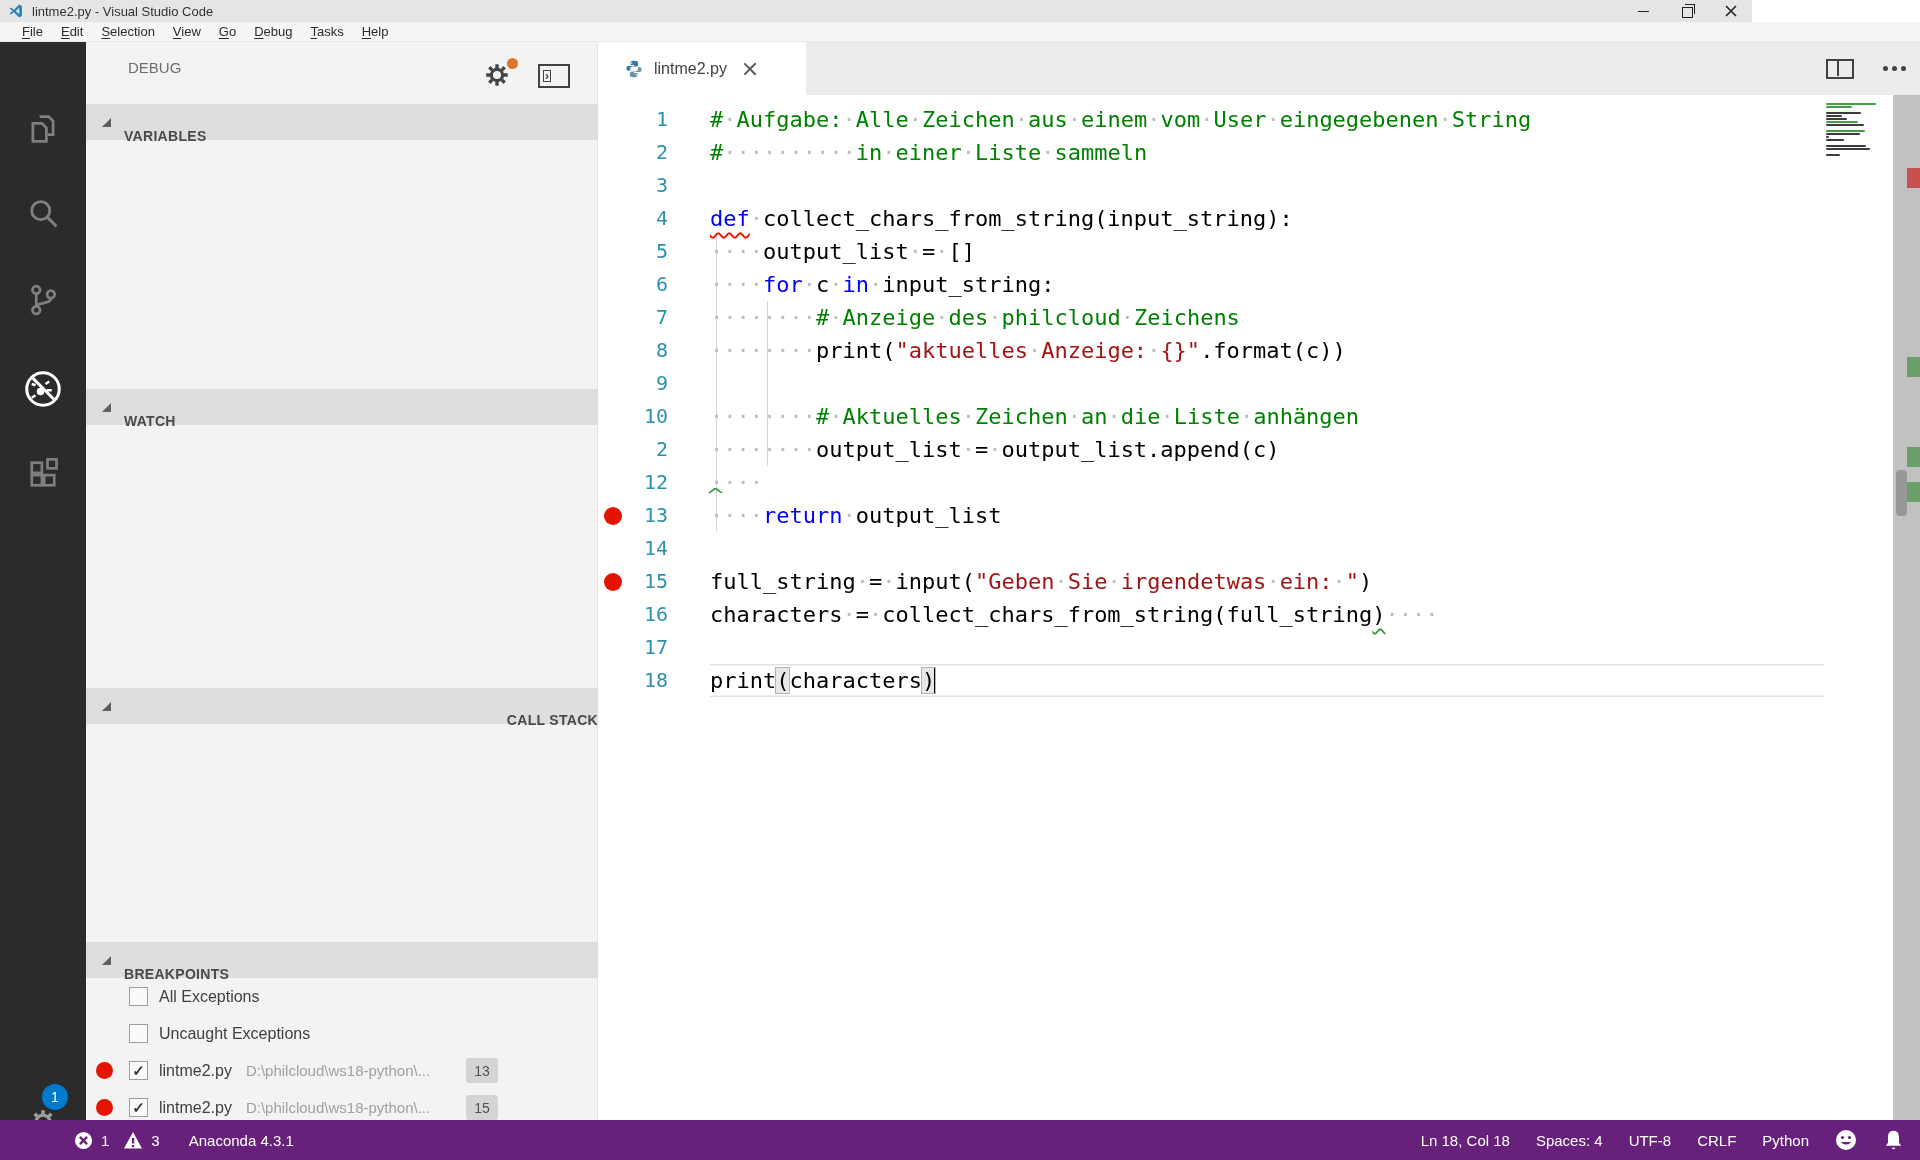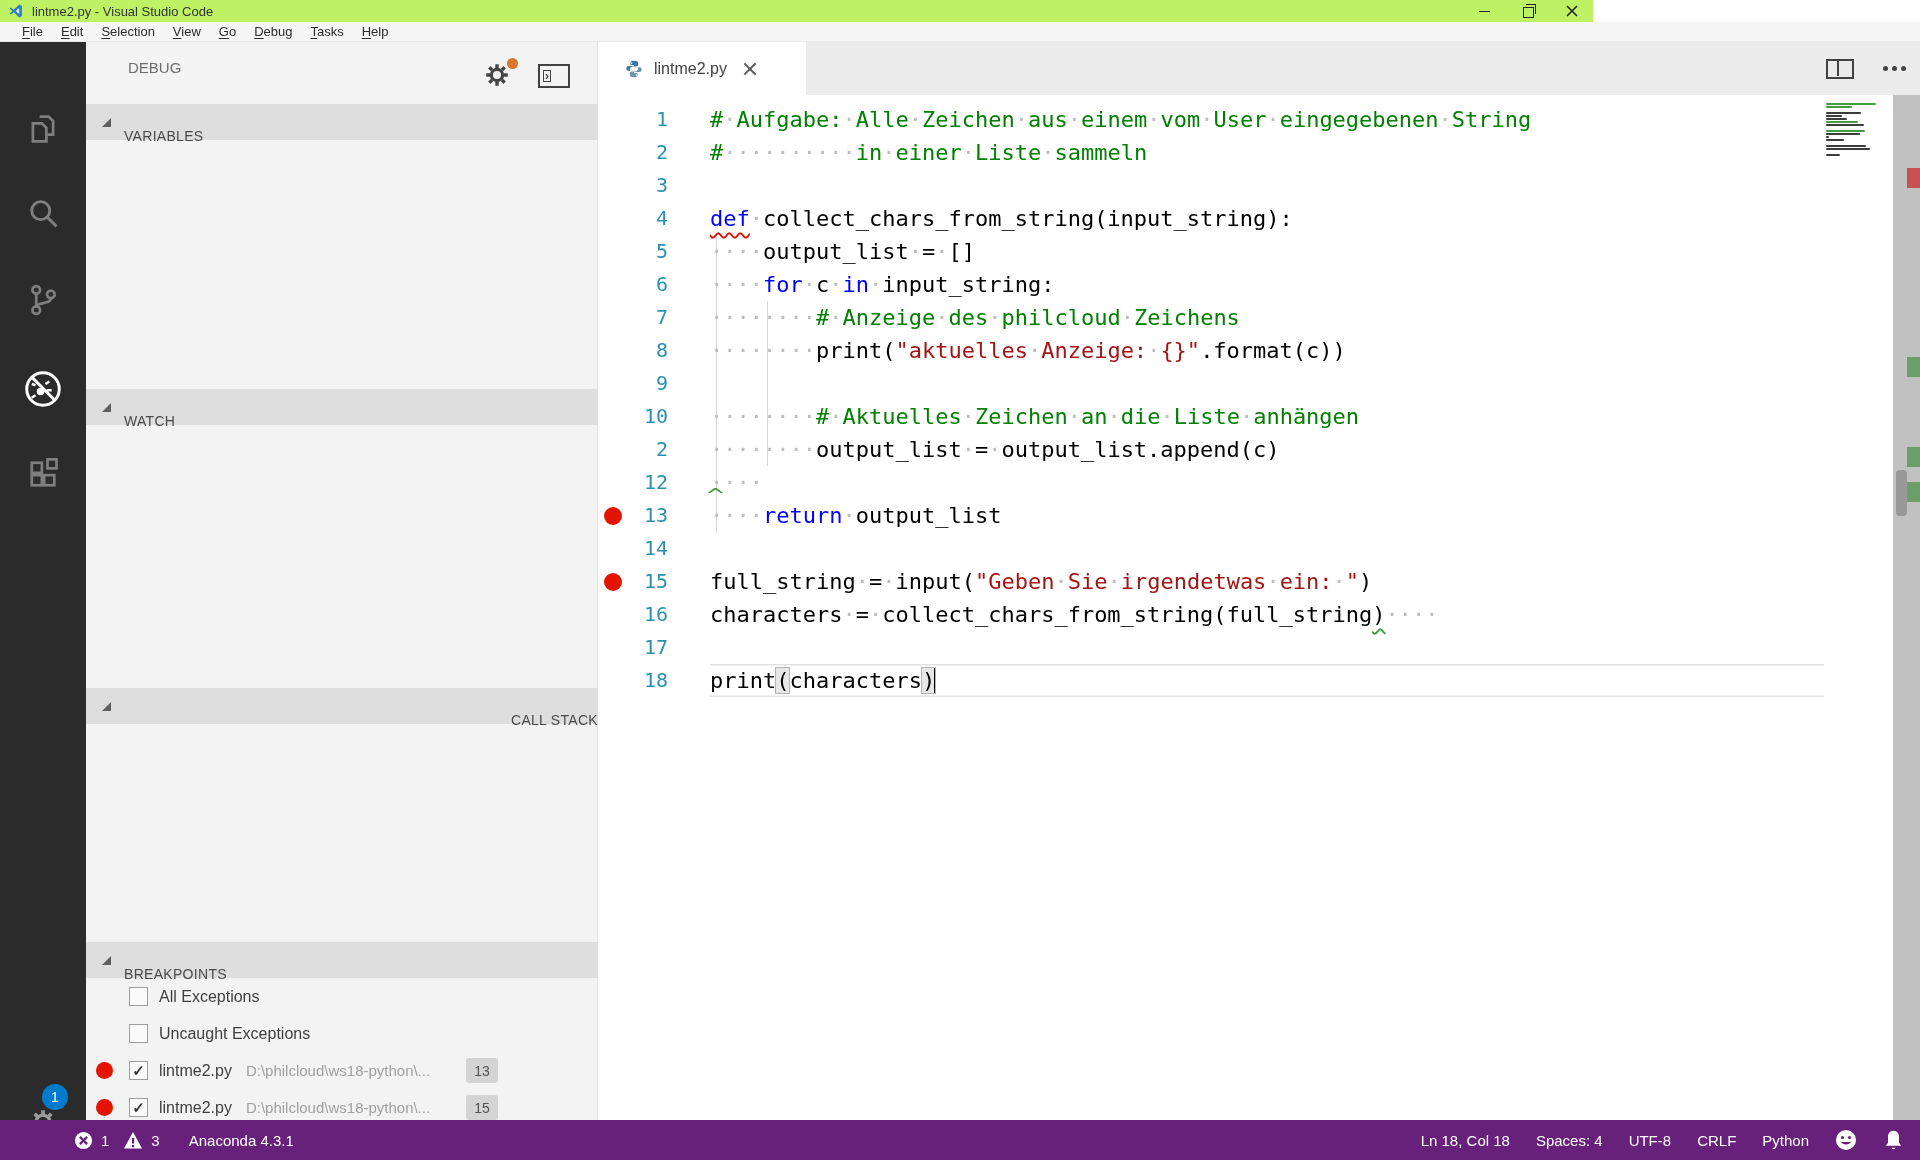--- a/index.html
+++ b/index.html
@@ -1,21 +1,21 @@
 <!DOCTYPE html>
 <html><head>
 <meta charset="utf-8">
 <style>
   html,body{margin:0;padding:0;}
   body{width:1920px;height:1160px;position:relative;overflow:hidden;background:#fff;
        font-family:"Liberation Sans",sans-serif;-webkit-font-smoothing:antialiased;}
   .abs{position:absolute;}
 
   
-  #titlebar{left:0;top:0;width:1593px;height:22px;background:#bef264;display:flex;align-items:center;}
+  #titlebar{left:0;top:0;width:1752px;height:22px;background:#e5e5e5;display:flex;align-items:center;}
   #vscode-logo{margin-left:8px;width:16px;height:16px;}
   #title-text{margin-left:8px;font-size:13px;color:#333;}
   #win-controls{position:absolute;right:0;top:0;height:22px;display:flex;align-items:center;gap:30px;padding-right:14px;}
   .winbtn{width:14px;height:14px;display:flex;align-items:center;justify-content:center;}
   #min-glyph{width:11px;height:0;border-top:1.6px solid #222;}
   #restore-glyph{width:9px;height:9px;border:1.4px solid #222;position:relative;margin-top:2px;}
   #restore-glyph:before{content:"";position:absolute;left:2px;top:-4px;width:9px;height:9px;border:1.4px solid #222;border-bottom:none;border-left:none;background:transparent;}
 
   
   #menubar{left:0;top:22px;width:1920px;height:20px;background:#F5F5F5;display:flex;align-items:center;padding-left:13px;border-bottom:1px solid #EAEAEA;box-sizing:border-box;}
@@ -36,21 +36,21 @@
   #play-glyph{width:0;height:0;border-left:14px solid #3FA33F;border-top:9px solid transparent;border-bottom:9px solid transparent;}
   #config-label{flex:1;font-size:16px;color:#3B3B3B;padding-left:12px;}
   #config-caret{width:0;height:0;border-top:8px solid #3B3B3B;border-left:6px solid transparent;border-right:6px solid transparent;margin-right:12px;}
   #debug-gear{position:absolute;left:396px;top:18px;width:30px;height:30px;}
   #gear-dot{position:absolute;left:421px;top:16px;width:11px;height:11px;border-radius:50%;background:#D9772F;}
   #console-icon{position:absolute;left:452px;top:22px;width:32px;height:24px;border:2px solid #424242;box-sizing:border-box;display:flex;align-items:center;}
   #console-icon span{font-size:12px;font-weight:bold;color:#424242;border:1.5px solid #424242;line-height:10px;padding:0 1px;margin-left:3px;}
 
   .section-header{position:absolute;left:0;width:512px;height:36px;background:#DEDEDE;display:flex;align-items:center;}
   .twisty{width:0;height:0;border-bottom:9px solid #5F5F5F;border-left:9px solid transparent;margin-left:16px;}
-  .section-label{margin-left:13px;font-size:14px;font-weight:normal;color:#4A4A4A;letter-spacing:.3px;margin-top:28px;}
+  .section-label{margin-left:13px;font-size:14px;font-weight:bold;color:#4A4A4A;letter-spacing:.3px;margin-top:28px;}
   #hdr-variables{top:62px;} #hdr-watch{top:347px;} #hdr-callstack{top:646px;justify-content:space-between;} #hdr-breakpoints{top:900px;}
 
   #bp-list{position:absolute;left:0;top:936px;width:435px;}
   .bp-row{height:37px;display:flex;align-items:center;position:relative;}
   .bp-dot{width:17px;height:17px;border-radius:50%;background:#E51400;position:absolute;left:10px;}
   .bp-check{width:19px;height:19px;border:1.5px solid #9E9E9E;background:#FAFAFA;box-sizing:border-box;position:absolute;left:43px;
       display:flex;align-items:center;justify-content:center;font-size:15px;color:#333;font-weight:bold;}
   .bp-label{margin-left:73px;font-size:16px;color:#3F3F3F;}
   .bp-path{margin-left:14px;font-size:15px;color:#A0A0A0;white-space:nowrap;overflow:hidden;max-width:215px;}
   .bp-line-badge{position:absolute;right:23px;width:32px;height:25px;background:#D4D4D4;border-radius:3px;color:#525252;font-size:14px;

